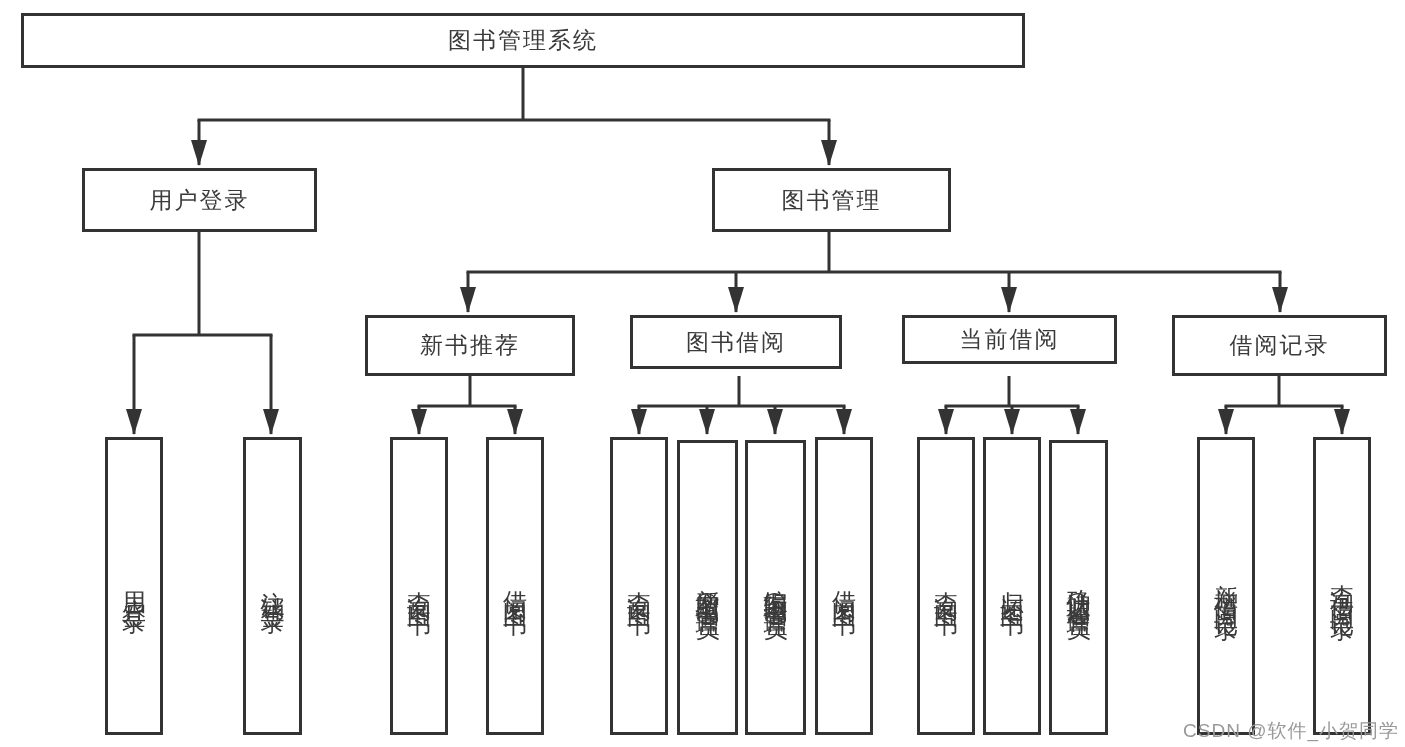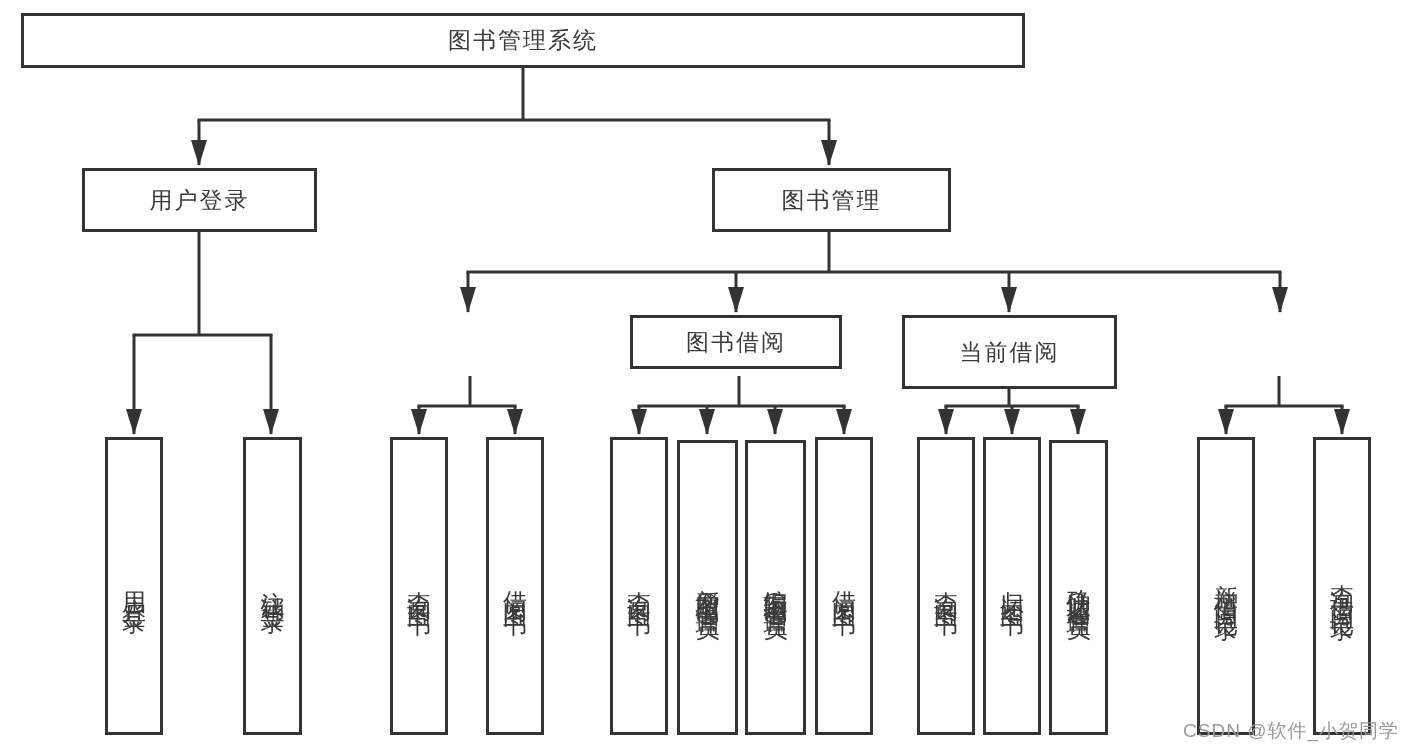--- a/index.html
+++ b/index.html
@@ -106,25 +106,31 @@
     <span>图书管理系统</span>
   </div>
 
   <div class="node h" style="left:82px;top:168px;width:235px;height:64px">
     <span>用户登录</span>
   </div>
   <div class="node h" style="left:712px;top:168px;width:239px;height:64px">
     <span>图书管理</span>
   </div>
 
+  <div class="node h" style="left:365px;top:315px;width:210px;height:61px">
+    <span>新书推荐</span>
+  </div>
   <div class="node h" style="left:630px;top:315px;width:212px;height:54px">
     <span>图书借阅</span>
   </div>
-  <div class="node h" style="left:902px;top:315px;width:215px;height:74px">
+  <div class="node h" style="left:902px;top:315px;width:215px;height:49px">
     <span>当前借阅</span>
+  </div>
+  <div class="node h" style="left:1172px;top:315px;width:215px;height:61px">
+    <span>借阅记录</span>
   </div>
 
   <div class="node v" style="left:105px;top:437px;width:58px;height:298px">
     <span>用户登录</span>
   </div>
   <div class="node v" style="left:243px;top:437px;width:59px;height:298px">
     <span>注销登录</span>
   </div>
 
   <div class="node v" style="left:390px;top:437px;width:58px;height:298px">

